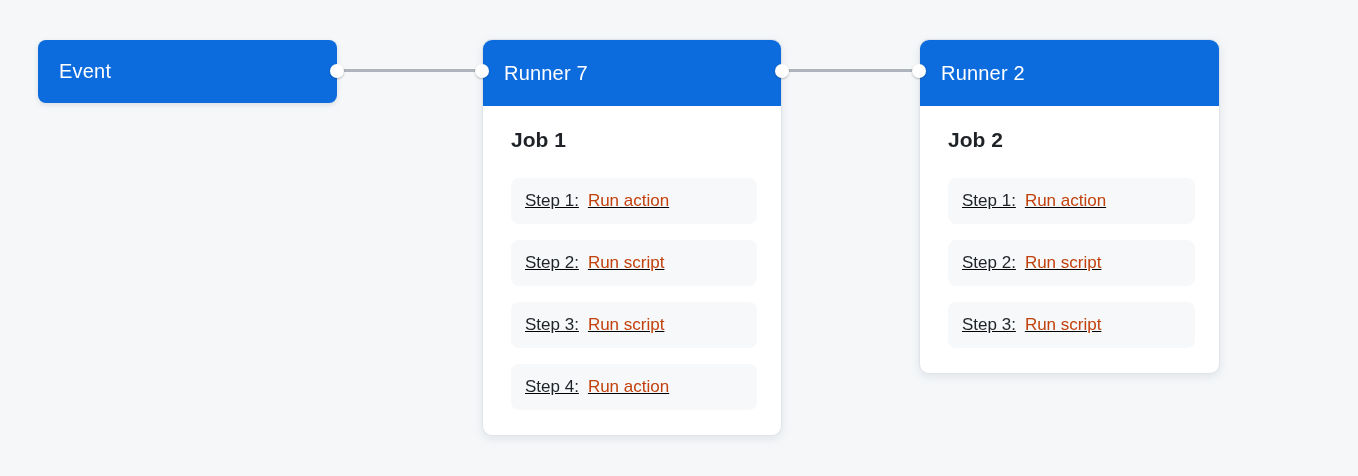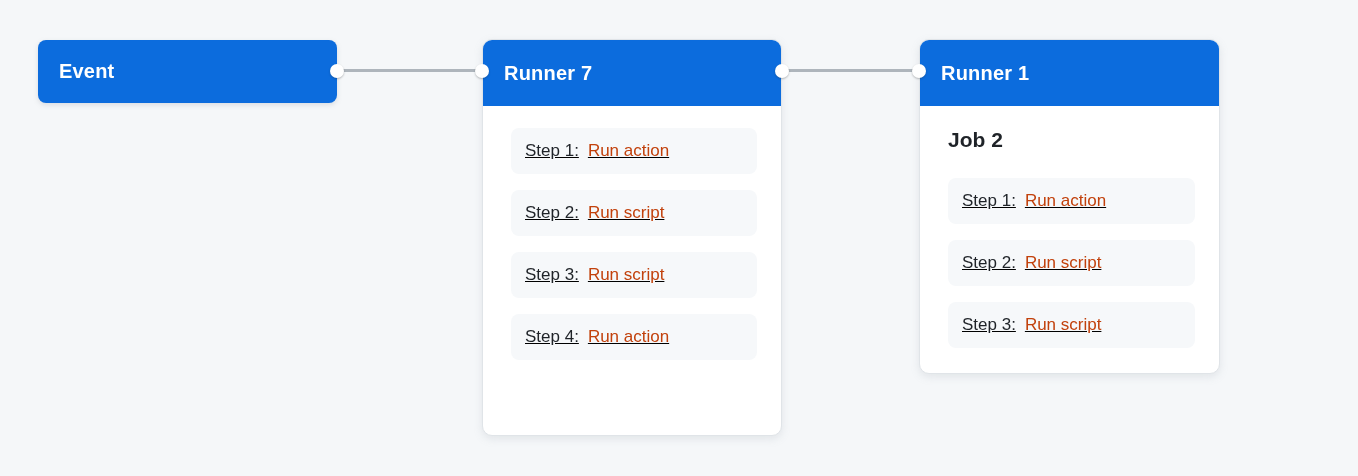--- a/index.html
+++ b/index.html
@@ -46,21 +46,21 @@
     display: flex;
     align-items: center;
     padding-left: 21px;
     box-sizing: border-box;
     box-shadow: 0 2px 5px rgba(140,149,159,0.25);
     z-index: 2;
   }
   .node-title {
     color: #ffffff;
     font-size: 20px;
-    font-weight: 700;
+    font-weight: 400;
     letter-spacing: 0.2px;
   }
 
   
   .runner-card {
     position: absolute;
     background: #ffffff;
     border: 1px solid #e0e4e8;
     border-radius: 10px;
     box-shadow: 0 3px 8px rgba(140,149,159,0.18);
@@ -127,20 +127,21 @@
 
   <div class="event-node">
     <span class="node-title">Event</span>
   </div>
 
   <div class="runner-card runner-1">
     <div class="runner-header">
       <span class="node-title">Runner 7</span>
     </div>
     <div class="runner-body">
+      <div class="job-title">Job 1</div>
       <div class="steps">
         <div class="step-row">
           <span class="step-label">Step 1:</span>
           <span class="step-action">Run action</span>
         </div>
         <div class="step-row">
           <span class="step-label">Step 2:</span>
           <span class="step-action">Run script</span>
         </div>
         <div class="step-row">
@@ -150,21 +151,21 @@
         <div class="step-row">
           <span class="step-label">Step 4:</span>
           <span class="step-action">Run action</span>
         </div>
       </div>
     </div>
   </div>
 
   <div class="runner-card runner-2">
     <div class="runner-header">
-      <span class="node-title">Runner 1</span>
+      <span class="node-title">Runner 2</span>
     </div>
     <div class="runner-body">
       <div class="job-title">Job 2</div>
       <div class="steps">
         <div class="step-row">
           <span class="step-label">Step 1:</span>
           <span class="step-action">Run action</span>
         </div>
         <div class="step-row">
           <span class="step-label">Step 2:</span>

